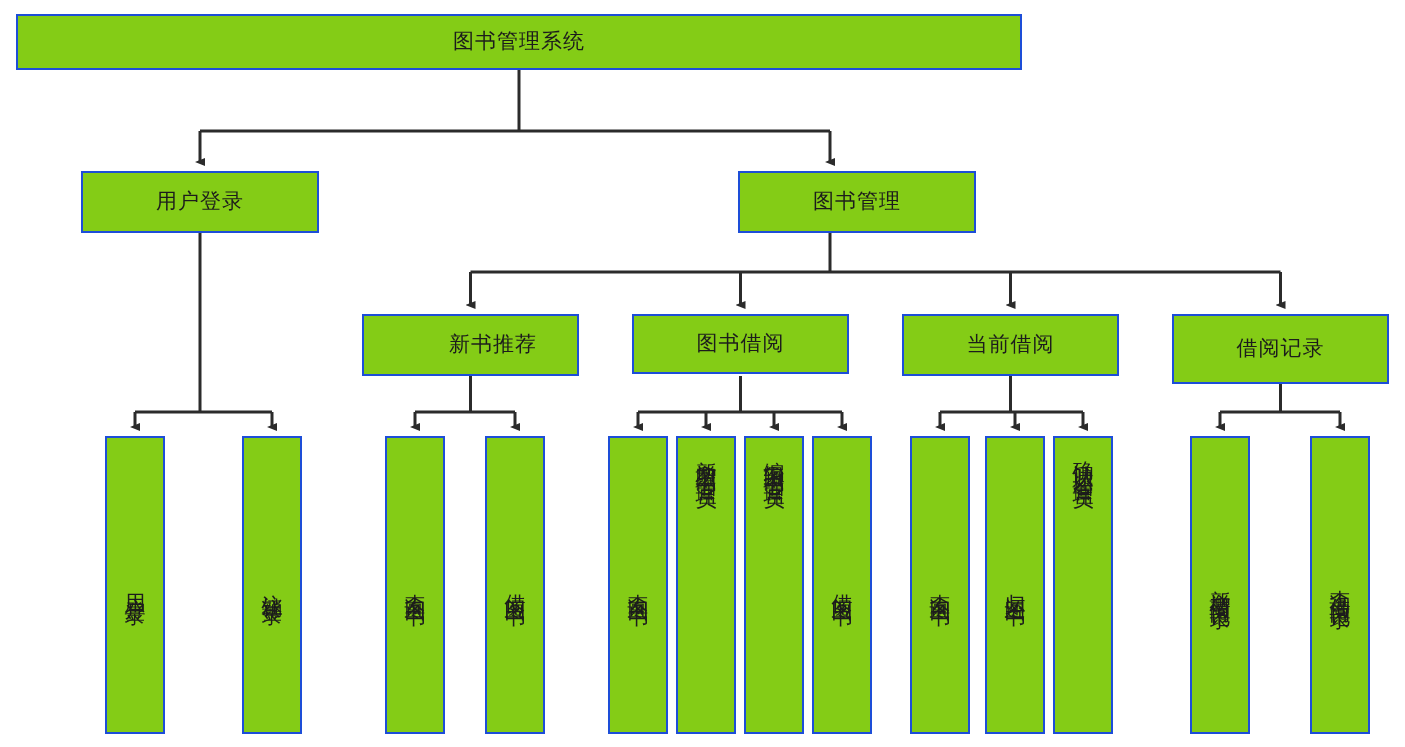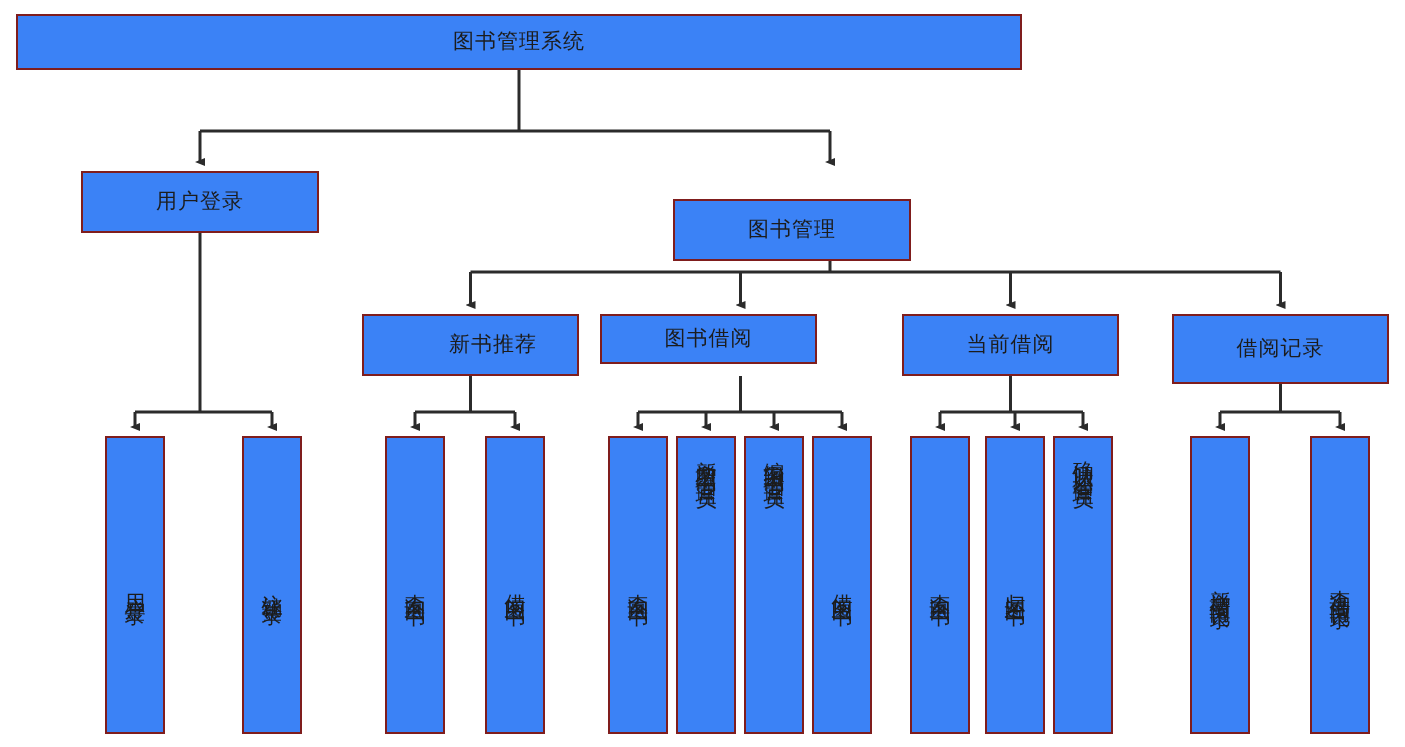--- a/index.html
+++ b/index.html
@@ -21,22 +21,22 @@
   svg.flow {
     position: absolute;
     left: 0;
     top: 0;
     width: 1405px;
     height: 747px;
   }
   .node-box {
     position: absolute;
     box-sizing: border-box;
-    border: 2px solid #7f1d1d;
-    background: #3b82f6;
+    border: 2px solid #1d4ed8;
+    background: #84cc16;
     display: flex;
     align-items: center;
     justify-content: center;
     text-align: center;
   }
   .node-box.horiz .node-label {
     font-size: 21px;
     color: #1c1c1c;
     letter-spacing: 1px;
     line-height: 1.2;
@@ -114,27 +114,27 @@
         <line x1="1340" y1="412" x2="1340" y2="427" stroke="#2b2b2b" stroke-width="3" marker-end="url(#arrowhead)"></line>
       </g>
   </svg>
   <div id="node-layer">
       <div class="node-box horiz" style="left: 16px; top: 14px; width: 1006px; height: 56px;">
         <span class="node-label">图书管理系统</span>
       </div>
       <div class="node-box horiz" style="left: 81px; top: 171px; width: 238px; height: 62px;">
         <span class="node-label">用户登录</span>
       </div>
-      <div class="node-box horiz" style="left: 673px; top: 171px; width: 238px; height: 62px; margin-top: 28px;">
+      <div class="node-box horiz" style="left: 738px; top: 171px; width: 238px; height: 62px;">
         <span class="node-label">图书管理</span>
       </div>
       <div class="node-box horiz" style="left: 362px; top: 314px; width: 217px; height: 62px; padding-left: 45px;">
         <span class="node-label">新书推荐</span>
       </div>
-      <div class="node-box horiz" style="left: 600px; top: 314px; width: 217px; height: 50px;">
+      <div class="node-box horiz" style="left: 632px; top: 314px; width: 217px; height: 60px;">
         <span class="node-label">图书借阅</span>
       </div>
       <div class="node-box horiz" style="left: 902px; top: 314px; width: 217px; height: 62px;">
         <span class="node-label">当前借阅</span>
       </div>
       <div class="node-box horiz" style="left: 1172px; top: 314px; width: 217px; height: 70px;">
         <span class="node-label">借阅记录</span>
       </div>
       <div class="node-box vert" style="left: 105px; top: 436px; width: 60px; height: 298px;">
         <span class="node-label">用户登录</span>

